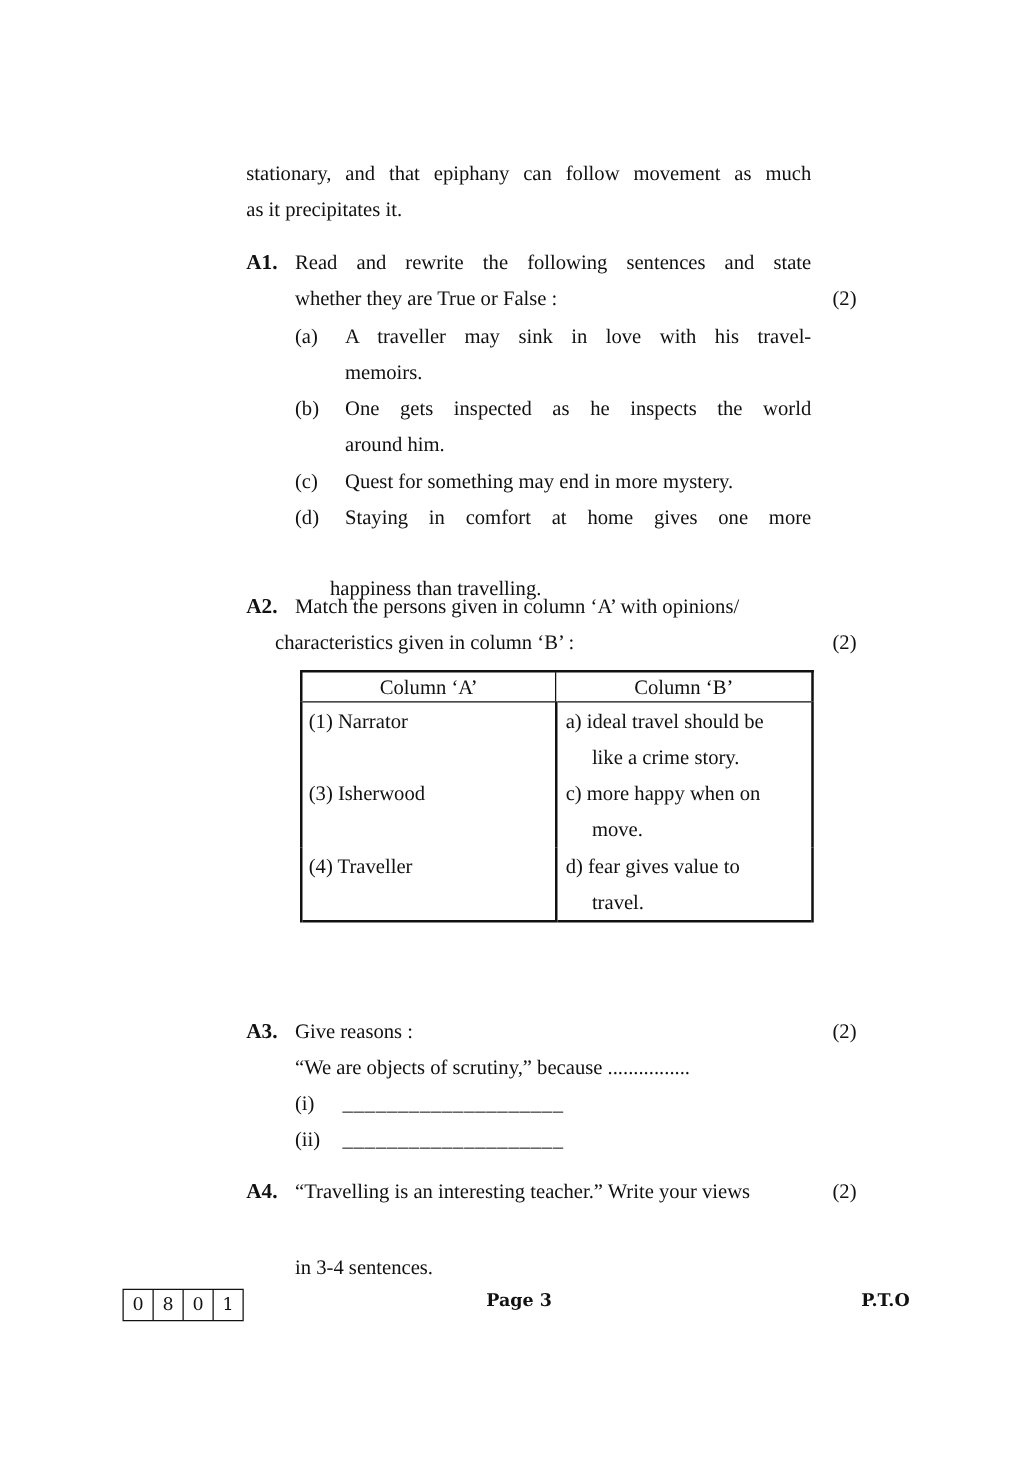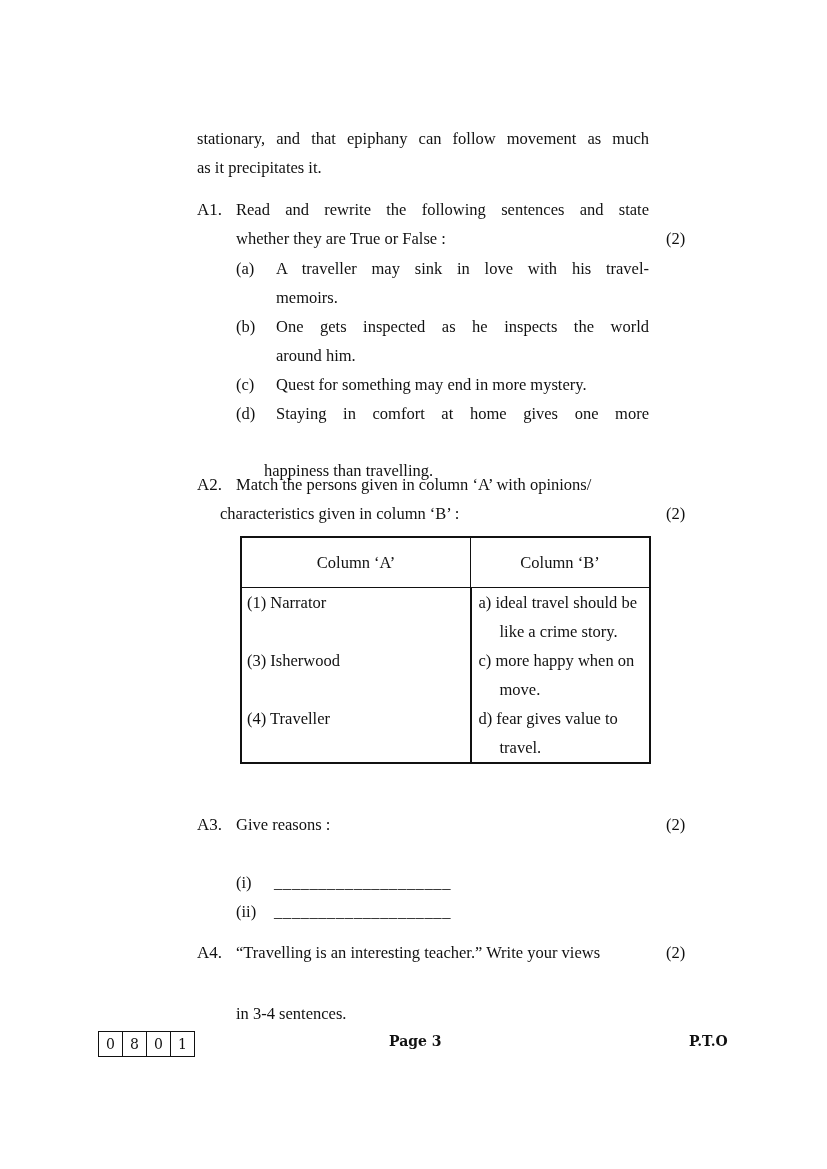--- a/index.html
+++ b/index.html
@@ -1,26 +1,26 @@
 <!DOCTYPE html>
 <html><head>
   <meta charset="utf-8">
   <style>
     html, body { margin: 0; padding: 0; background: #ffffff; }
     body { width: 827px; height: 1169px; position: relative; overflow: hidden;
       font-family: "Liberation Serif", "DejaVu Serif", serif; color: #111; }
     .page { position: absolute; left: 0; top: 0; width: 827px; height: 1169px; }
     .txt { position: absolute; font-size: 16.5px; line-height: 29px; white-space: nowrap; }
     .justify { text-align: justify; text-align-last: justify; white-space: normal; }
-    .qnum { position: absolute; font-weight: normal; font-size: 17px; line-height: 29px; }
+    .qnum { position: absolute; font-weight: bold; font-size: 17px; line-height: 29px; }
     .marks { position: absolute; left: 666px; font-size: 16.5px; line-height: 29px; }
     .sub-label { position: absolute; left: 236px; font-size: 16.5px; line-height: 29px; }
     table.match { position: absolute; left: 240px; top: 536px; width: 411px;
       border-collapse: collapse; font-size: 16.5px; border: 2px solid #111; }
-    table.match th { font-weight: normal; border: 1.5px solid #111; height: 23px; padding: 13px; line-height: 22px; text-align: center; }
+    table.match th { font-weight: normal; border: 1.5px solid #111; height: 23px; padding: 0; line-height: 22px; text-align: center; }
     table.match td { vertical-align: top; padding: 0; border-left: 2px solid #111; border-right: 2px solid #111; }
     .cellA { height: 58px; line-height: 29px; padding-left: 5px !important; }
     .cellB { height: 58px; line-height: 29px; padding-left: 7px !important; }
     .b-line2 { padding-left: 21px; display: block; }
     .footer-code { position: absolute; left: 98px; top: 1031px; display: flex; border: 1.5px solid #111; }
     .footer-code span { display: inline-block; width: 23px; height: 24px; line-height: 24px; text-align: center;
       font-family: "DejaVu Serif", serif; font-size: 14px; border-right: 1.5px solid #111; }
     .footer-code span:last-child { border-right: none; }
     .footer-page { position: absolute; left: 389px; top: 1033px; font-weight: bold; font-size: 14px; font-family: "DejaVu Serif", serif; }
     .footer-pto { position: absolute; left: 689px; top: 1033px; font-weight: bold; font-size: 14px; font-family: "DejaVu Serif", serif; }
@@ -86,20 +86,21 @@
           <span>d) fear gives value to</span>
           <span class="b-line2">travel.</span>
         </td>
       </tr>
     </tbody>
   </table>
 
   <div class="qnum" style="left:197px; top:810px;">A3.</div>
   <div class="txt" style="left:236px; top:810px;">Give reasons :</div>
   <div class="marks" style="top:810px;">(2)</div>
+  <div class="txt" style="left:236px; top:839px;">“We are objects of scrutiny,” because ................</div>
   <div class="sub-label" style="top:868px;">(i)</div>
   <div class="txt" style="left:274px; top:868px; letter-spacing:0.6px;">____________________</div>
   <div class="sub-label" style="top:897px;">(ii)</div>
   <div class="txt" style="left:274px; top:897px; letter-spacing:0.6px;">____________________</div>
 
   <div class="qnum" style="left:197px; top:938px;">A4.</div>
   <div class="txt" style="left:236px; top:938px;">“Travelling is an interesting teacher.” Write your views</div>
   <div class="marks" style="top:938px;">(2)</div>
   <div class="txt" style="left:236px; top:967px;margin-top:32px;">in 3-4 sentences.</div>
 

